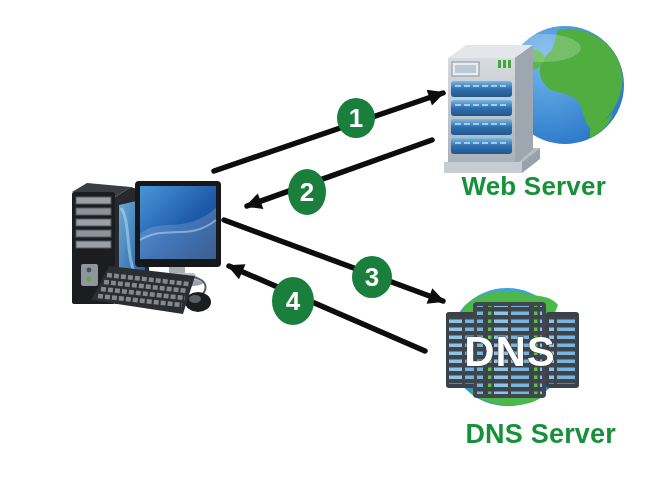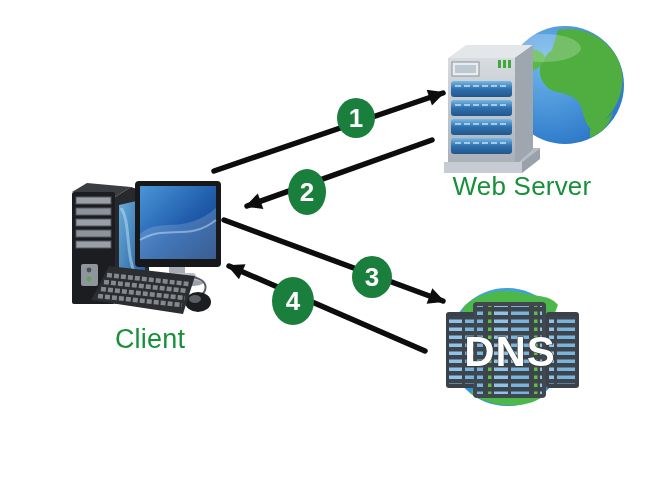--- a/index.html
+++ b/index.html
@@ -9,22 +9,22 @@
   }
   .arrows{position:absolute;left:0;top:0;z-index:2;}
   .arrow{stroke:var(--arrow-black,#0d0d0d);stroke-width:5.5;stroke-linecap:round;}
   .node{position:absolute;z-index:1;text-align:center;}
   .badge{
     position:absolute;z-index:3;background:var(--badge-green,#1a7e3c);
     border-radius:50%;display:flex;align-items:center;justify-content:center;
     color:#ffffff;font-weight:700;font-size:26px;line-height:1;
   }
   .node-label{
-    position:absolute;z-index:3;text-align:center;
-    color:var(--label-green,#16913a);font-weight:400;letter-spacing:0.2px;
+    position:absolute;z-index:3;text-align:right;
+    color:var(--label-green,#16913a);font-weight:700;letter-spacing:0.2px;
   }
   .lbl-client{left:60px;top:324px;width:180px;font-size:27px;}
   .lbl-web{left:438px;top:171px;width:168px;font-size:26px;}
   .lbl-dns{left:438px;top:419px;width:178px;font-size:27px;}
 </style>
 </head>
 <body>
 
 <div class="stage">
 
@@ -98,21 +98,20 @@
 
       <polygon points="44,88 130,98 118,136 26,122" fill="#2b2d30"></polygon>
       <g stroke="#85898e" stroke-width="4.5" stroke-dasharray="5 2">
         <line x1="42" y1="97" x2="124" y2="106"></line>
         <line x1="39" y1="104" x2="122" y2="113"></line>
         <line x1="36" y1="111" x2="120" y2="120"></line>
         <line x1="33" y1="118" x2="117" y2="127"></line>
       </g>
     </svg>
   </div>
-  <div class="node-label lbl-client">Client</div>
 
   <div class="node" style="left:440px;top:18px;width:205px;height:160px;">
     <svg width="205" height="160" viewBox="0 0 205 160">
       <defs>
         <radialGradient id="ocean1" cx="0.35" cy="0.3" r="0.9">
           <stop offset="0" stop-color="#6fb6ee"></stop>
           <stop offset="1" stop-color="#1f6cc0"></stop>
         </radialGradient>
         <linearGradient id="bay" x1="0" y1="0" x2="0" y2="1">
           <stop offset="0" stop-color="#77b9e6"></stop>
@@ -188,14 +187,15 @@
       <rect x="6" y="27" width="30" height="76" rx="3" fill="#3a4148"></rect>
       <rect x="106" y="27" width="33" height="76" rx="3" fill="#3a4148"></rect>
       <rect x="33" y="17" width="73" height="96" rx="4" fill="#40474f"></rect>
       <rect x="9" y="31" width="25" height="68" fill="url(#rackrows)"></rect>
       <rect x="109" y="31" width="27" height="68" fill="url(#rackrows)"></rect>
       <rect x="37" y="21" width="65" height="88" fill="url(#rackrows)"></rect>
 
       <text x="70" y="81" text-anchor="middle" font-family="Liberation Sans, sans-serif" font-size="42" font-weight="800" fill="#ffffff" stroke="#2b3137" stroke-width="1" paint-order="stroke" letter-spacing="1">DNS</text>
     </svg>
   </div>
+  <div class="node-label lbl-dns">DNS Server</div>
 
 </div>
 
 </body></html>

